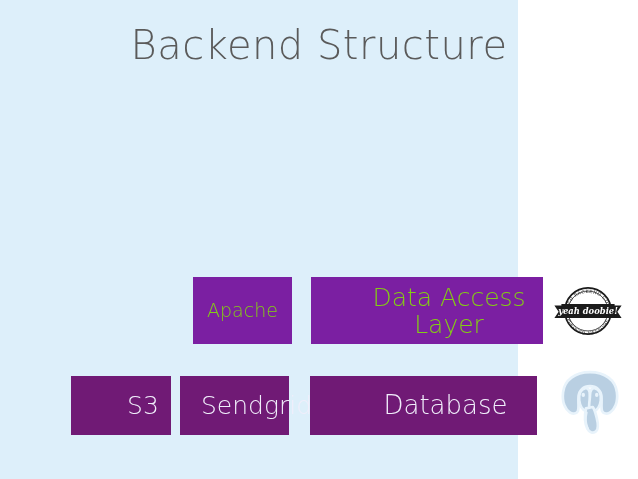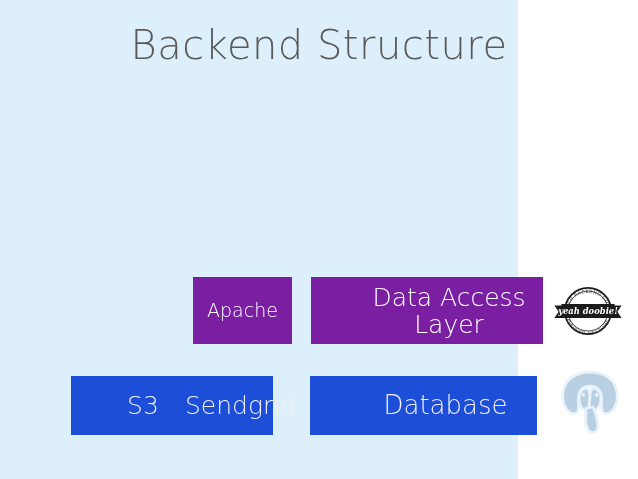--- a/index.html
+++ b/index.html
@@ -39,24 +39,24 @@
     justify-content: center;
     text-align: center;
     font-family: "DejaVu Sans", sans-serif;
     font-weight: 300;
     box-sizing: border-box;
     line-height: 1.08;
     padding-left: 44px;
   }
   .box-dark {
     background: #7b1fa2;
-    color: #ffffff;
+    color: #84cc16;
   }
   .box-light {
-    background: #1d4ed8;
+    background: #701a75;
     color: #f0eefb;
   }
   
   #box-apache-commons {
     left: 193px;
     top: 277px;
     width: 99px;
     height: 67px;
     font-size: 19px;
     padding: 0 4px;
@@ -73,21 +73,21 @@
   }
   
   #box-s3 {
     left: 71px;
     top: 376px;
     width: 100px;
     height: 59px;
     font-size: 25px;
   }
   #box-sendgrid {
-    left: 164px;
+    left: 180px;
     top: 376px;
     width: 109px;
     height: 59px;
     font-size: 25px;
   }
   #box-database {
     left: 310px;
     top: 376px;
     width: 227px;
     height: 59px;

